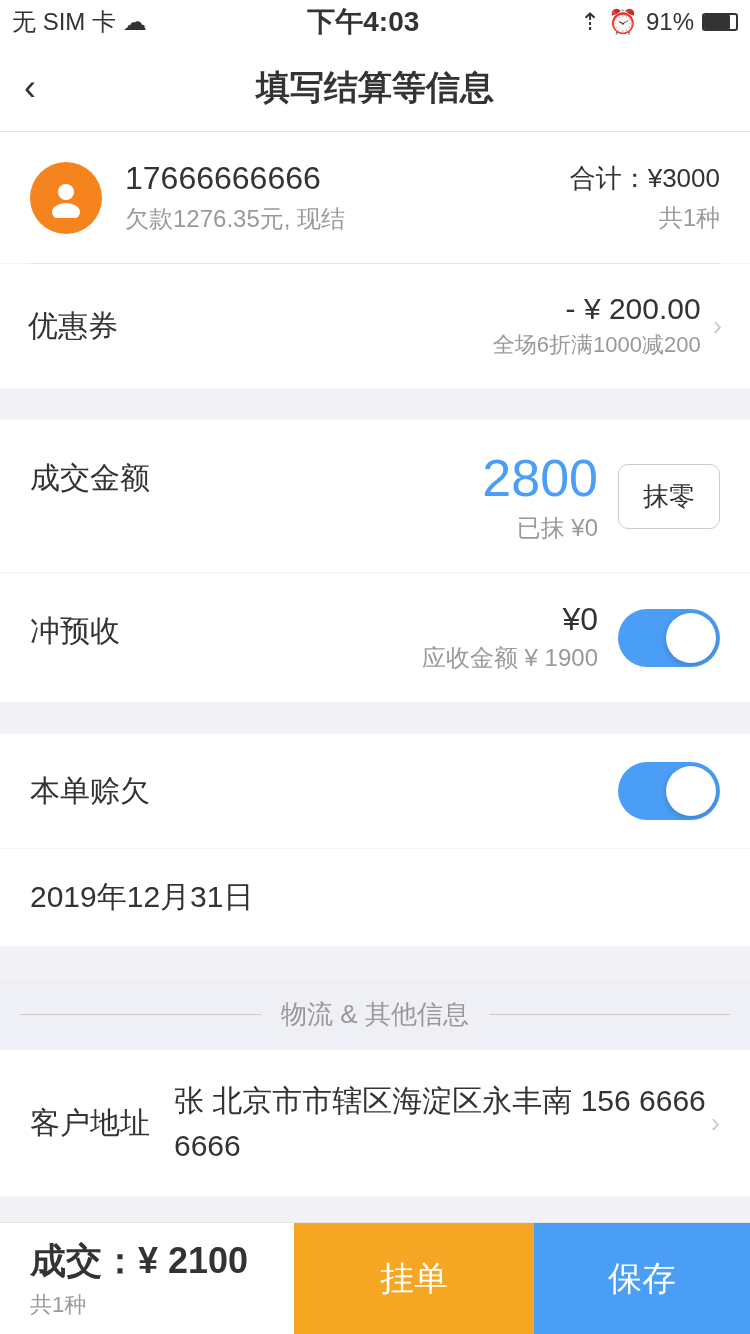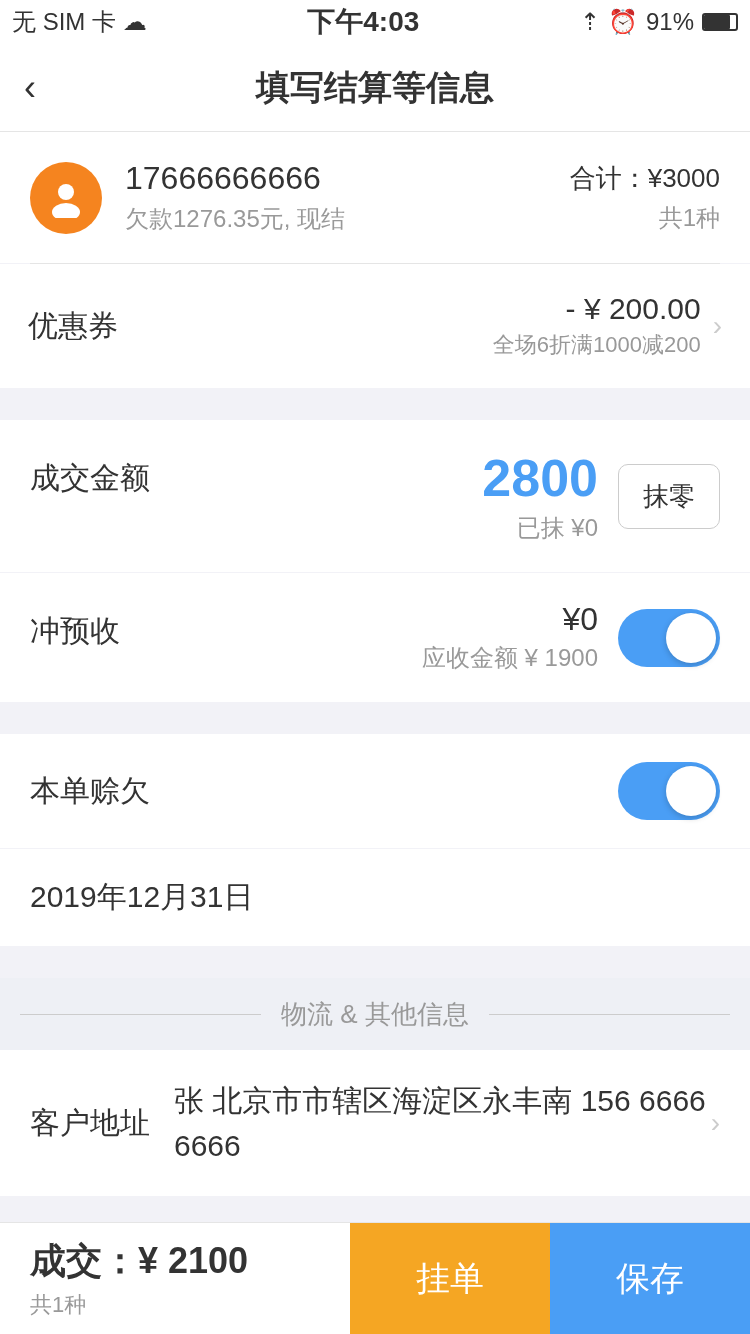--- a/index.html
+++ b/index.html
@@ -170,21 +170,21 @@
       display: flex;
       align-items: center;
       gap: 20px;
     }
     .deal-amount-value-wrap {
       text-align: right;
     }
     .deal-amount-value {
       font-size: 52px;
       color: #4a9ef5;
-      font-weight: 700;
+      font-weight: 400;
     }
     .deal-amount-erased {
       font-size: 24px;
       color: #999;
       text-align: right;
       margin-top: 4px;
     }
     .round-btn {
       border: 1px solid #ccc;
       border-radius: 10px;
@@ -355,33 +355,33 @@
       font-size: 36px;
       font-weight: 600;
       color: #333;
     }
     .bottom-summary .summary-count {
       font-size: 22px;
       color: #999;
       margin-top: 4px;
     }
     .bottom-btn-hold {
-      width: 200px;
+      width: 240px;
       height: 112px;
       background: #f5a623;
       display: flex;
       align-items: center;
       justify-content: center;
       font-size: 34px;
       color: #fff;
       font-weight: 500;
       cursor: pointer;
     }
     .bottom-btn-save {
-      width: 200px;
+      width: 216px;
       height: 112px;
       background: #4a9ef5;
       display: flex;
       align-items: center;
       justify-content: center;
       font-size: 34px;
       color: #fff;
       font-weight: 500;
       cursor: pointer;
     }

